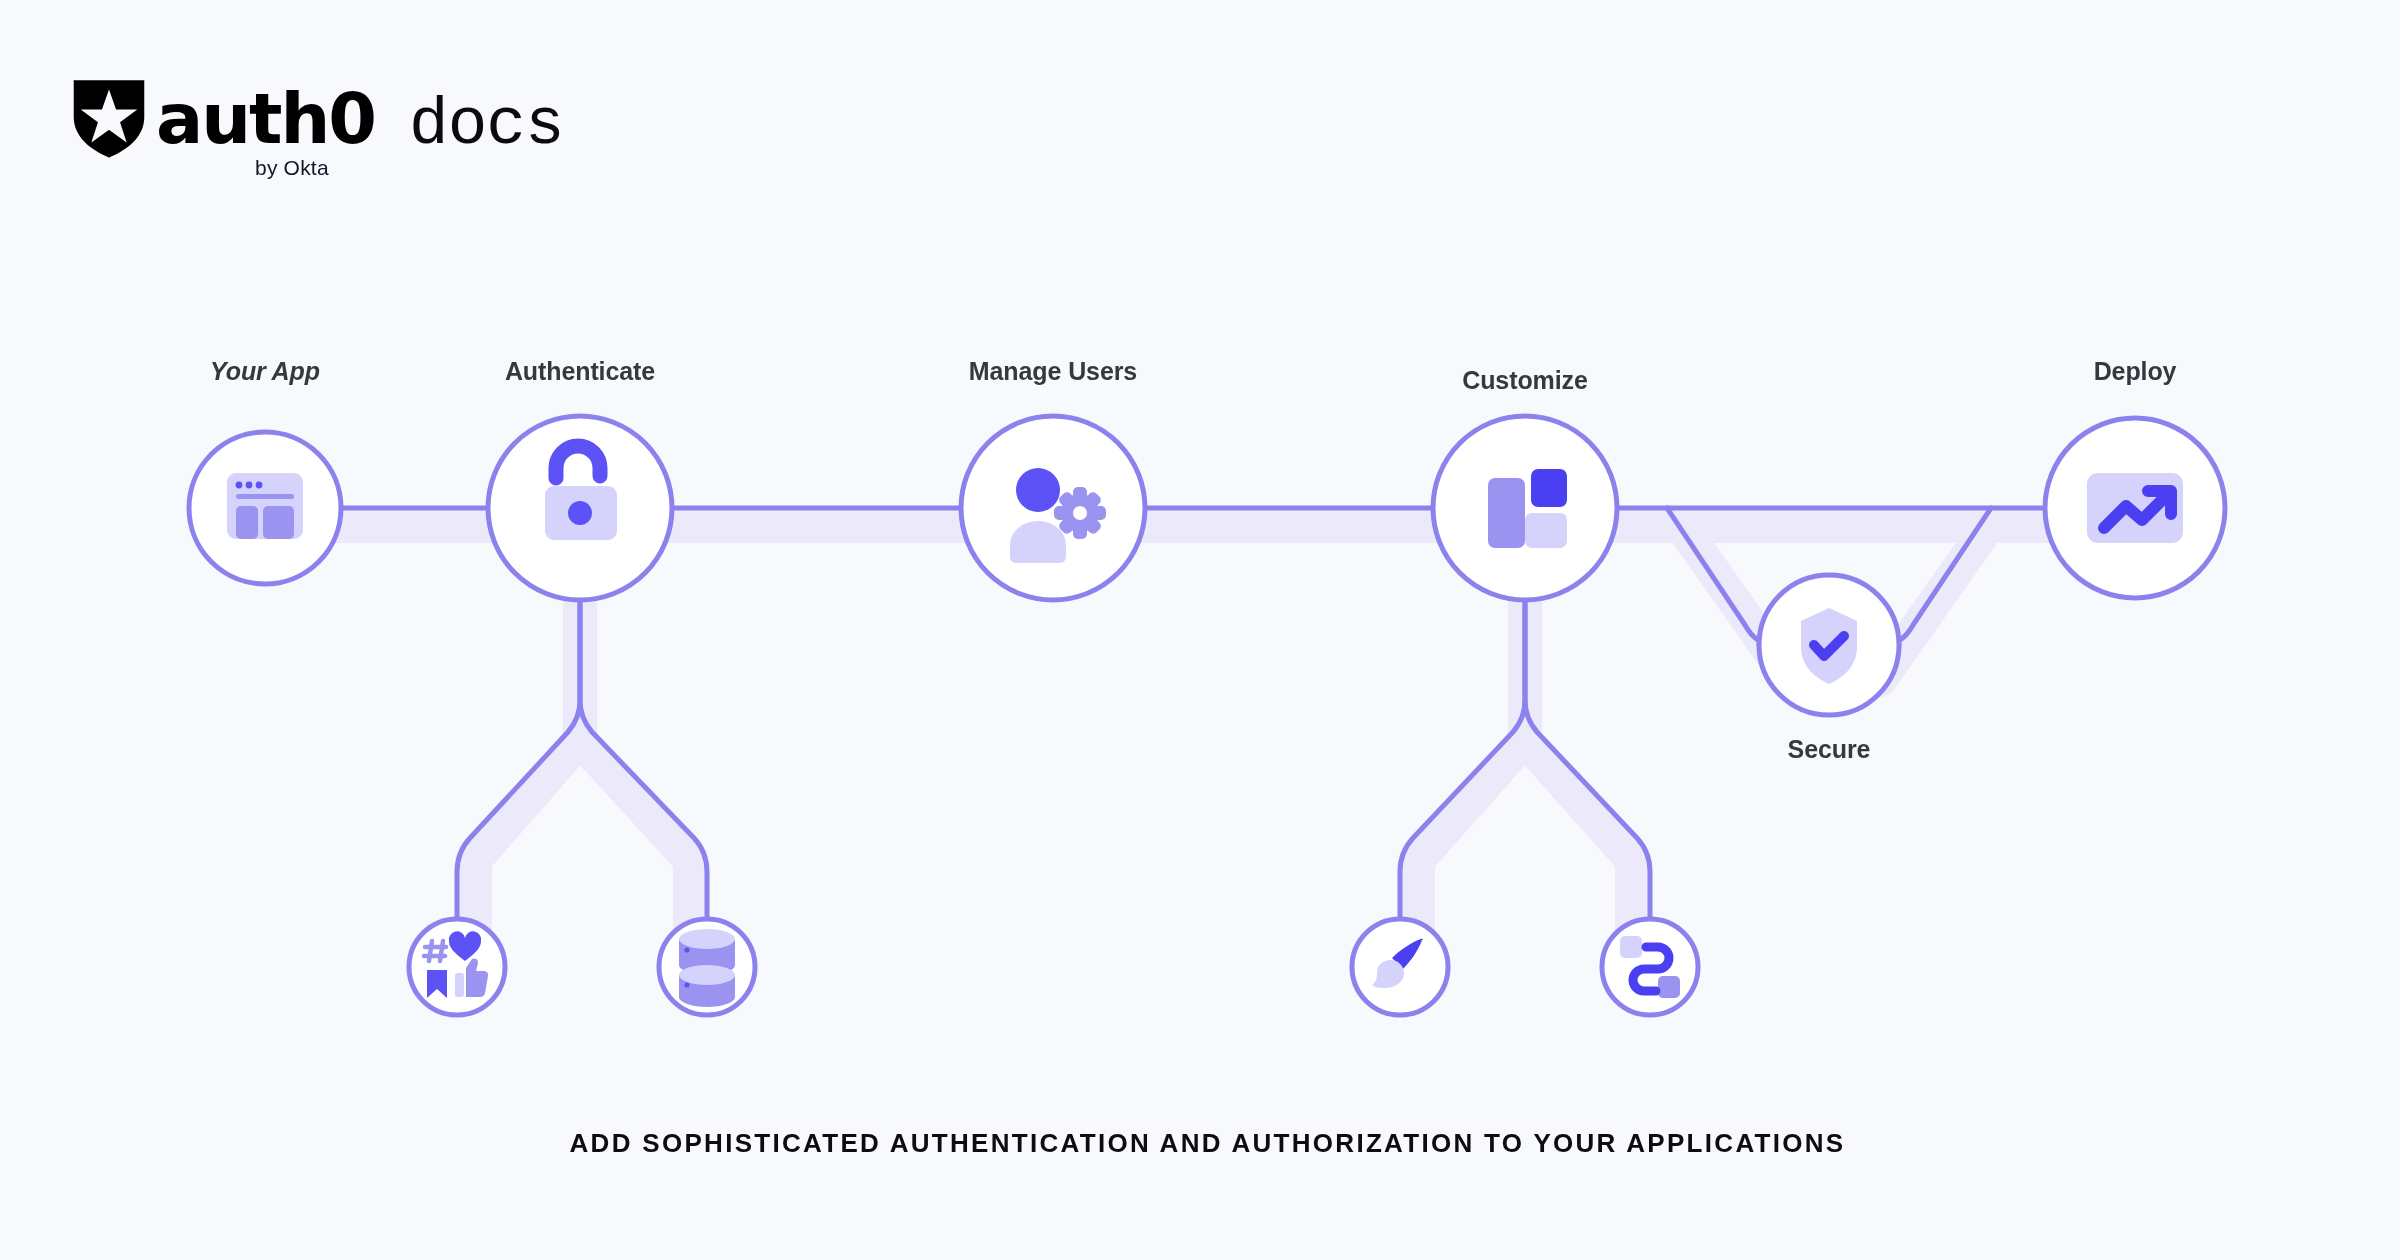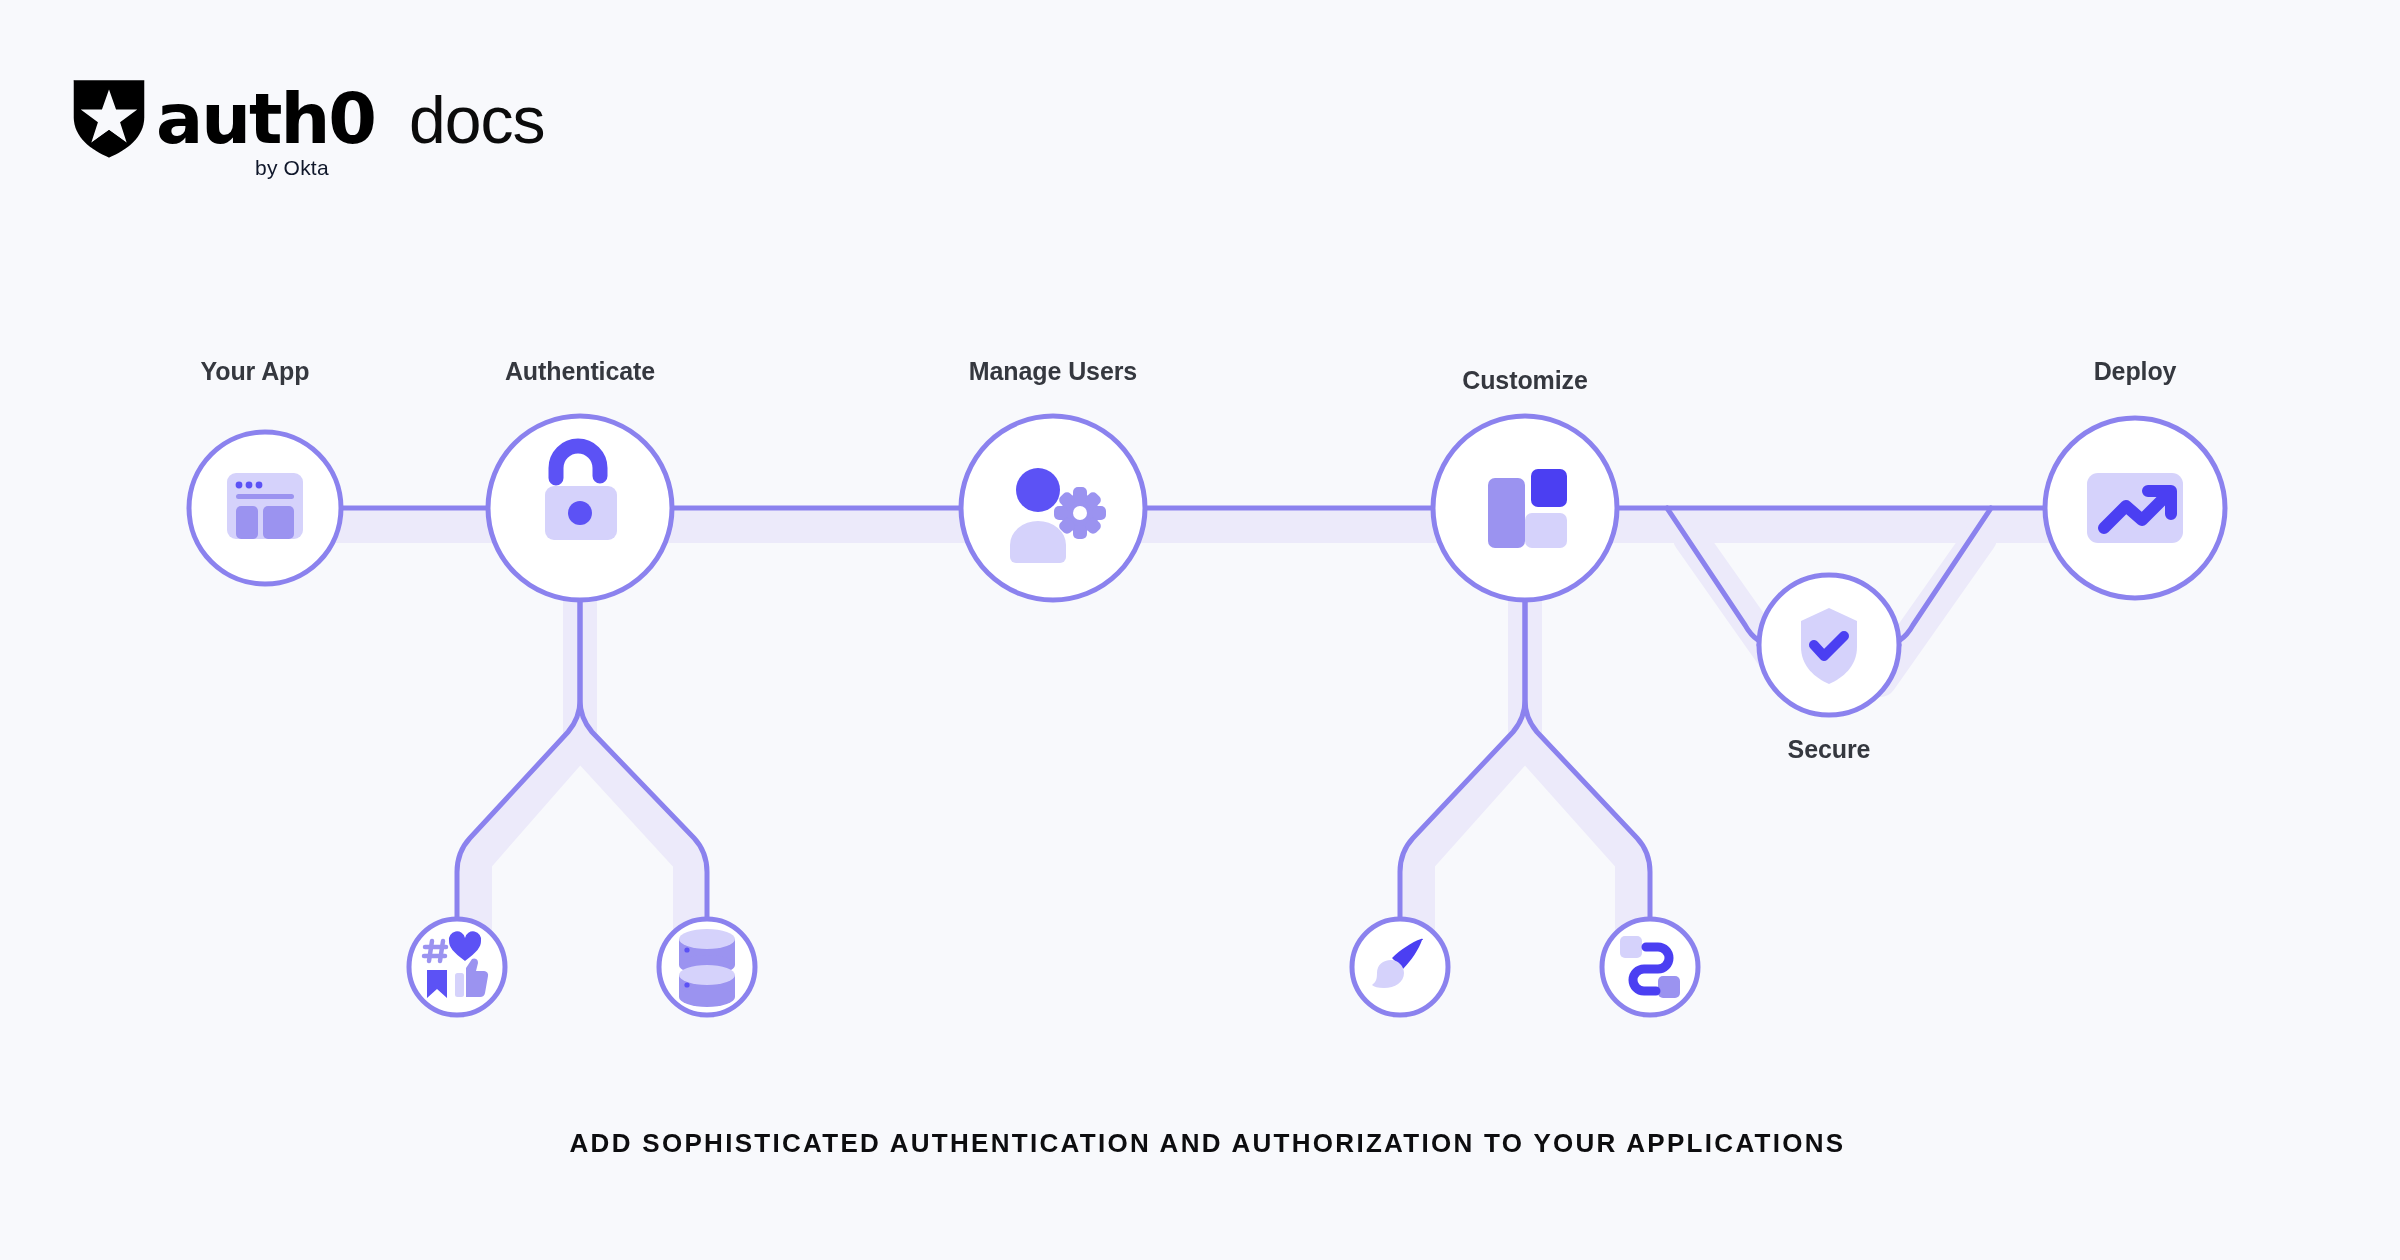--- a/index.html
+++ b/index.html
@@ -44,21 +44,21 @@
   }
   .brand-wordmark {
     font-family: "DejaVu Sans", sans-serif;
     font-size: 70px;
     font-weight: 700;
     letter-spacing: -2px;
     color: #000000;
     line-height: 82px;
   }
   .brand-docs {
-    font-family: Liberation Sans, sans-serif;
+    font-family: Liberation Mono, monospace;
     font-size: 66px;
     font-weight: 400;
     letter-spacing: -1px;
     color: #0b0b0b;
     line-height: 82px;
     margin-left: 34px;
   }
   .brand-sub {
     position: absolute;
     left: 255px;
@@ -279,21 +279,21 @@
         <circle class="ncirc" cx="1650" cy="967" r="48"></circle>
         <g>
           <rect x="1620" y="936" width="22" height="22" rx="5" fill="#d5d2fb"></rect>
           <rect x="1658" y="976" width="22" height="22" rx="5" fill="#9b93f0"></rect>
           <path d="M 1646 947 h 12 a 11 11 0 0 1 0 22 h -14 a 11 11 0 0 0 0 22 h 12" fill="none" stroke="#4b3ff2" stroke-width="9" stroke-linecap="round" stroke-linejoin="round"></path>
         </g>
       </g>
     </svg>
   </div>
 
-  <div class="node-label" style="left:255px; top:357px;">Your App</div>
+  <div class="node-label" style="left:265px; top:357px;font-style:italic;">Your App</div>
   <div class="node-label" style="left:580px; top:357px;">Authenticate</div>
   <div class="node-label" style="left:1053px; top:357px;">Manage Users</div>
   <div class="node-label" style="left:1525px; top:366px;">Customize</div>
   <div class="node-label" style="left:1829px; top:735px;">Secure</div>
   <div class="node-label" style="left:2135px; top:357px;text-align:right;">Deploy</div>
 
   <div class="tagline">Add sophisticated authentication and authorization to your applications</div>
 
 </div>
 

